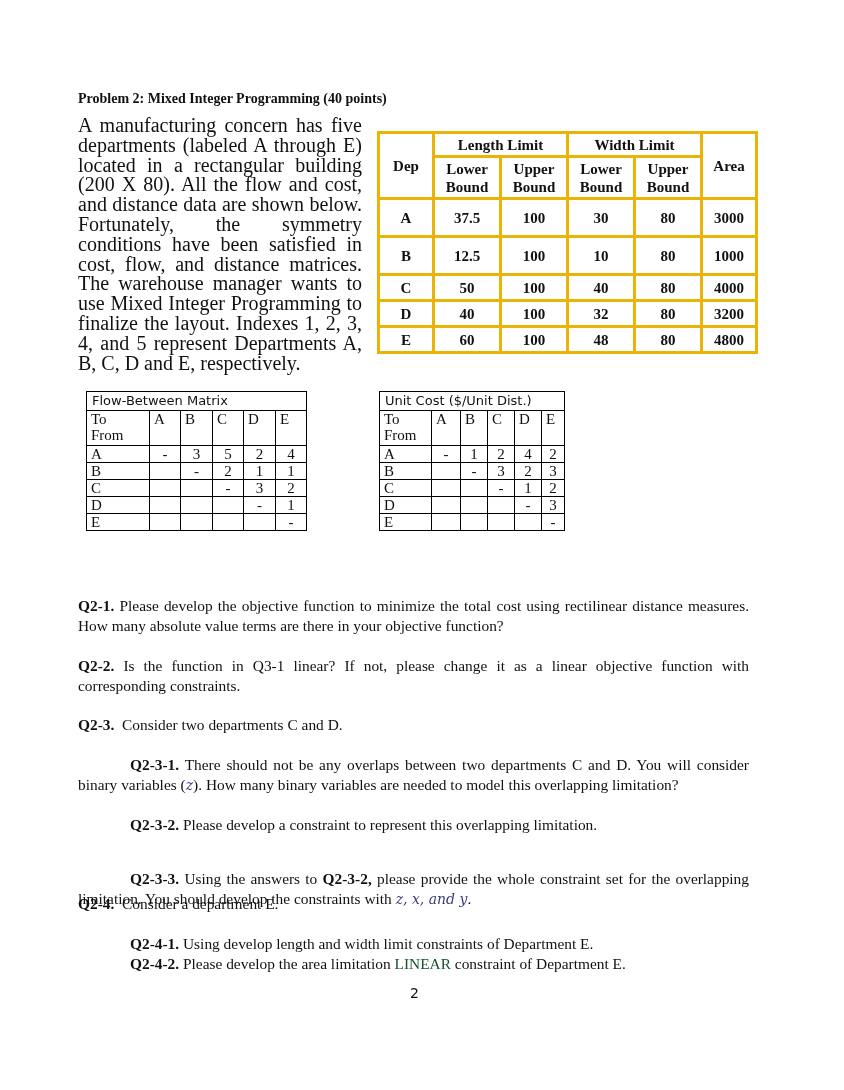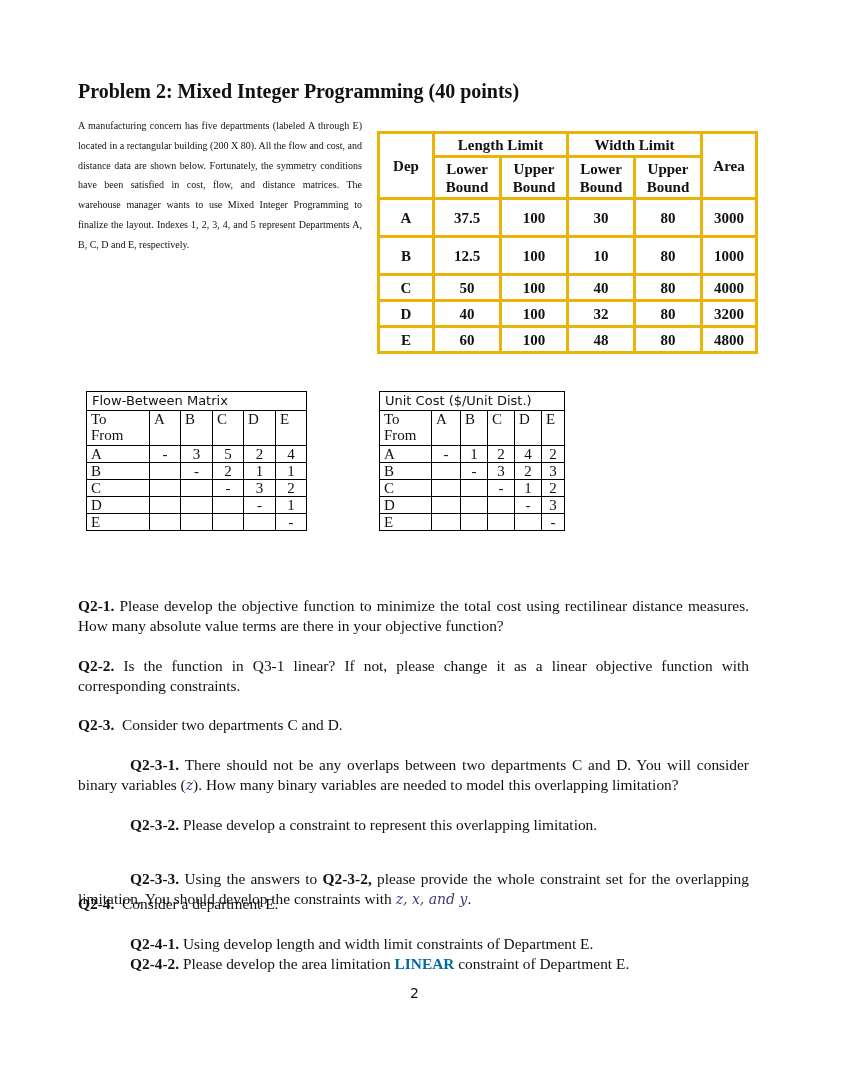--- a/index.html
+++ b/index.html
@@ -1,36 +1,36 @@
 <!DOCTYPE html>
 <html><head>
 <meta charset="utf-8">
 <style>
   html, body { margin: 0; padding: 0; background: #ffffff; }
   body { width: 844px; height: 1090px; position: relative; overflow: hidden;
          font-family: "Liberation Serif", "DejaVu Serif", serif; color: #111; }
   .abs { position: absolute; }
-  .title { left: 78px; top: 80px; font-size: 20px; font-weight: bold; }
-  .intro { left: 78px; top: 116px; width: 284px; font-size: 10px; line-height: 19.8px;
+  .title { left: 78px; top: 91px; font-size: 14px; font-weight: bold; }
+  .intro { left: 78px; top: 116px; width: 284px; font-size: 20px; line-height: 19.8px;
            text-align: justify; }
   
   .dept { left: 377px; top: 131px; border-collapse: collapse; font-size: 15px; font-weight: bold; }
   .dept td, .dept th { border: 3px solid #eab308; text-align: center; padding: 0; line-height: 18px; }
   .dept th { font-weight: bold; }
   
   .mat { border-collapse: collapse; font-size: 15px; }
   .mat td { border: 1px solid #000; padding: 0 0 0 4px; line-height: 16px; height: 16px; vertical-align: top; }
   .mat td.c { text-align: center; padding: 0; }
   .mat .cap { font-family: "DejaVu Sans", "Liberation Sans", sans-serif; font-size: 13px; padding-left: 5px; line-height: 18px; height: 18px; }
   .flow { left: 86px; top: 391px; }
   .cost { left: 379px; top: 391px; }
   .q { left: 78px; width: 671px; font-size: 15.4px; line-height: 20px; text-align: justify; }
   .ind { text-indent: 52px; }
   .b { font-weight: bold; }
-  .red { color: #0369a1; font-weight: bold; }
+  .red { color: #14532d; font-weight: normal; }
   .math { font-style: italic; color: #3b3b7a; font-family: "DejaVu Serif", serif; font-size: 14px; }
   .pnum { left: 410px; top: 985px; font-family: "DejaVu Sans", sans-serif; font-size: 14px; }
 </style>
 </head>
 <body>
 
 <div class="abs title">Problem 2: Mixed Integer Programming (40 points)</div>
 
 <div class="abs intro">A manufacturing concern has five departments (labeled A through E) located in a rectangular building (200 X 80). All the flow and cost, and distance data are shown below. Fortunately, the symmetry conditions have been satisfied in cost, flow, and distance matrices. The warehouse manager wants to use Mixed Integer Programming to finalize the layout. Indexes 1, 2, 3, 4, and 5 represent Departments A, B, C, D and E, respectively.</div>
 

